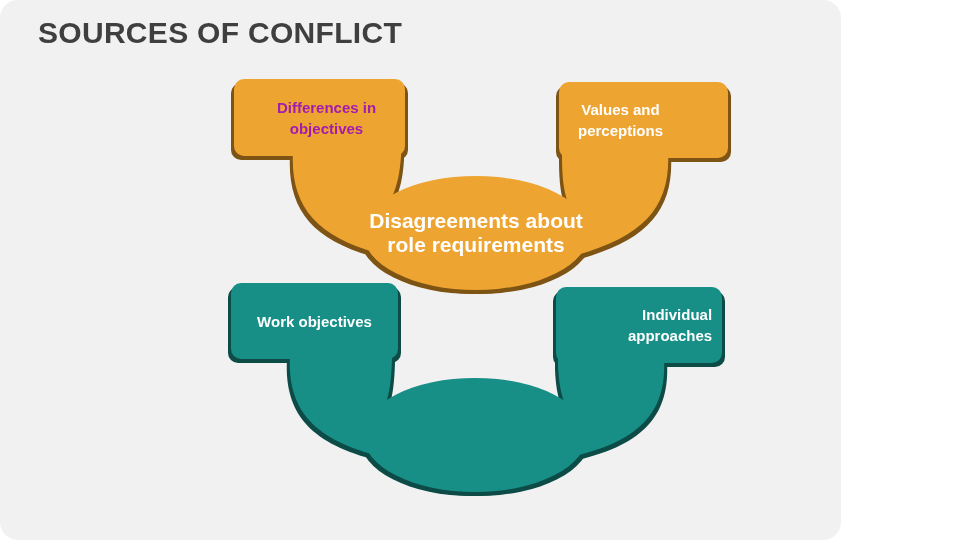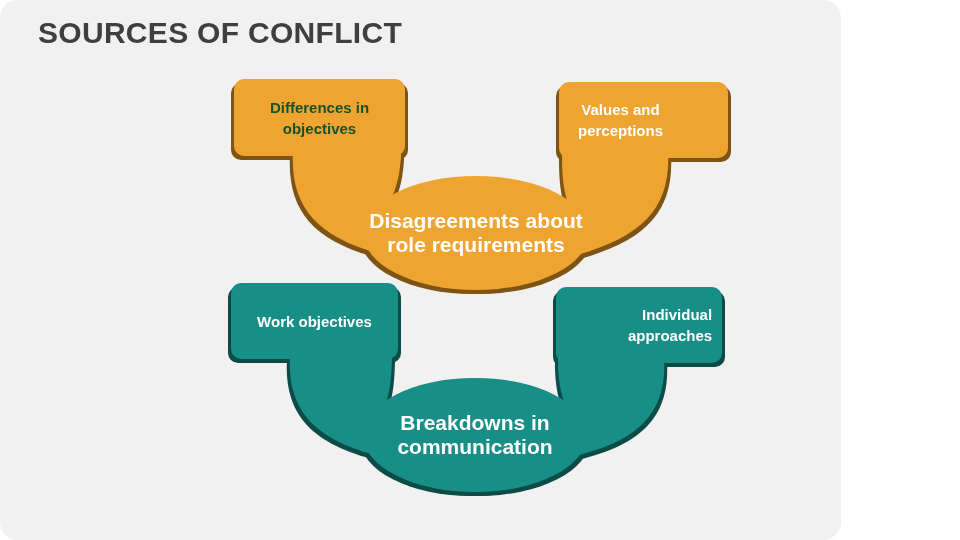--- a/index.html
+++ b/index.html
@@ -74,30 +74,28 @@
 
     <use href="#grp-orange" transform="translate(-3,4)" fill="#7E5414"></use>
     <use href="#grp-orange" transform="translate(3,4)" fill="#7E5414"></use>
     <use href="#grp-orange" fill="#EEA431"></use>
 
     <use href="#grp-teal" transform="translate(-3,4)" fill="#0C4B46"></use>
     <use href="#grp-teal" transform="translate(3,4)" fill="#0C4B46"></use>
     <use href="#grp-teal" fill="#178E86"></use>
   </svg>
 
-  <div class="shape-label box-label lbl-o-left" style="color: #14532d;">Differences in
+  <div class="shape-label box-label lbl-o-left" style="color: #a21caf; margin-left: 7px;">Differences in
 objectives</div>
 
   <div class="shape-label box-label lbl-o-right" style="color: rgb(255, 255, 255);">Values and
 perceptions</div>
 
   <div class="shape-label ellipse-label lbl-o-center" style="color: rgb(255, 255, 255);">Disagreements about
 role requirements</div>
 
   <div class="shape-label box-label lbl-t-left" style="color: rgb(255, 255, 255);">Work objectives</div>
 
   <div class="shape-label box-label lbl-t-right" style="color: rgb(255, 255, 255);">Individual
 approaches</div>
 
-  <div class="shape-label ellipse-label lbl-t-center" style="color: rgb(255, 255, 255);">Breakdowns in
-communication</div>
 
 </div>
 
 </body></html>

